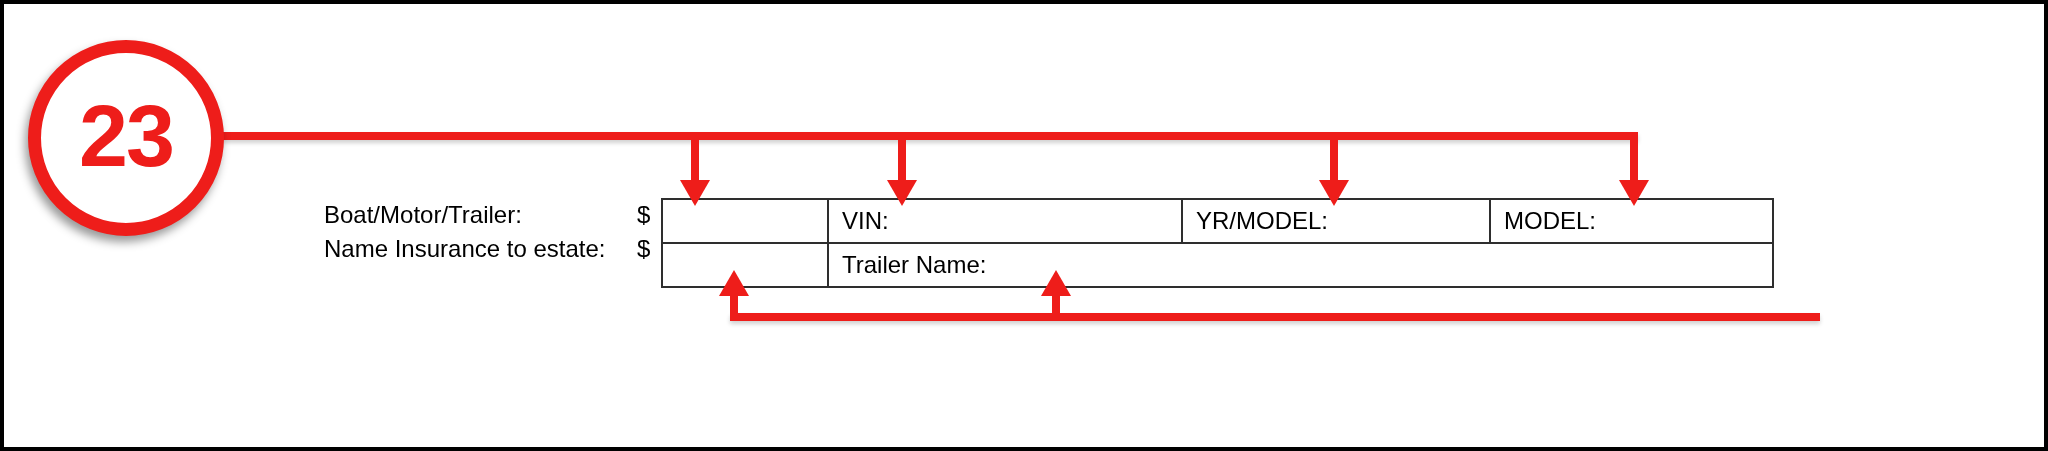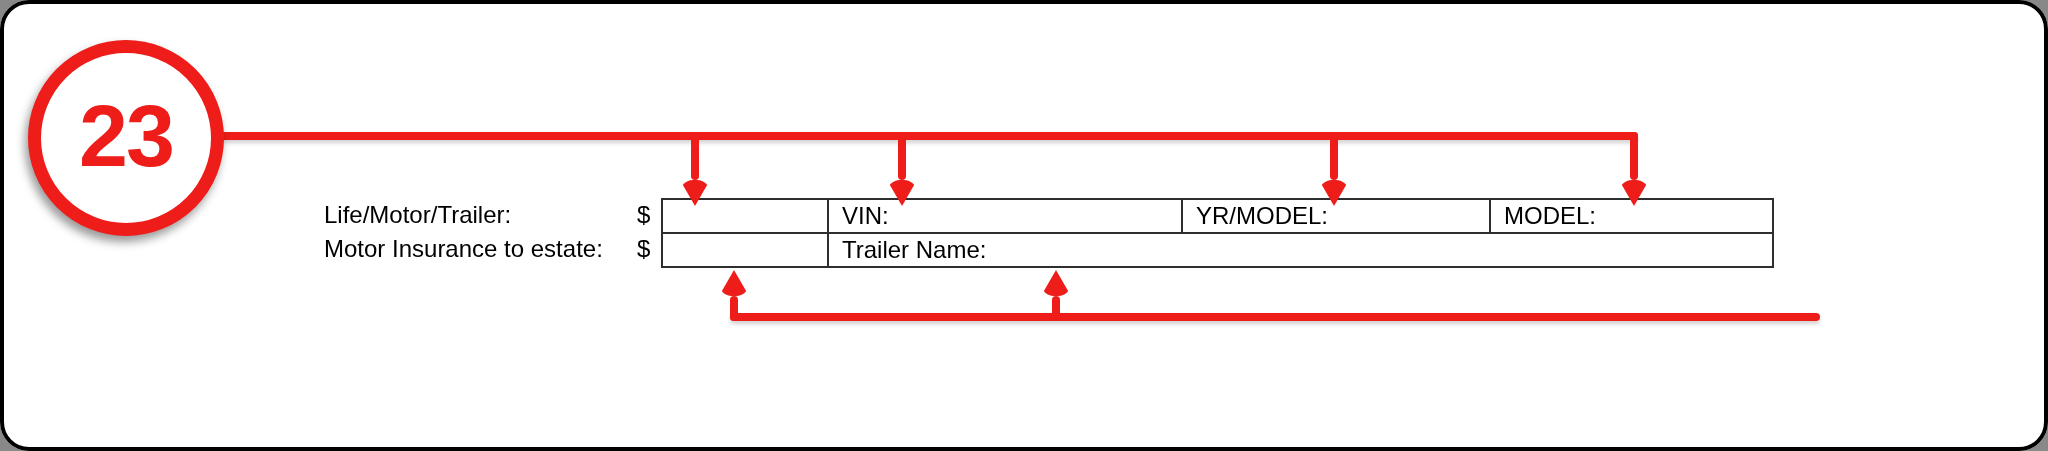--- a/index.html
+++ b/index.html
@@ -1,20 +1,20 @@
 <!DOCTYPE html>
 <html style="--accent: #ee1d1a; --table-border: #2e2e2e; --text: #000000;"><head>
 <meta charset="utf-8">
 <style>
   :root{
     --accent:#ee1d1a;
     --table-border:#2e2e2e;
     --text:#000000;
   }
-  *{margin:0;padding:0;box-sizing:border-box;border-radius:29px;}
+  *{margin:0;padding:0;box-sizing:border-box;}
   html,body{background:#888;}
   .screen{
     position:relative;
     width:2048px;height:451px;
     background:#ffffff;
     border:4px solid #000;
     overflow:hidden;
     font-family:"Liberation Sans", sans-serif;
     color:var(--text);
   }
@@ -85,21 +85,21 @@
     position:absolute;left:657px;top:194px;
     width:1111px;height:68px;
     border-collapse:collapse;table-layout:fixed;
     background:#fff;
     z-index:2;
   }
   table.form td{
     border:2px solid var(--table-border);
     font-size:24px;
     padding:0 0 0 13px;
-    height:34px;
+    height:44px;
     vertical-align:middle;
     white-space:nowrap;
     overflow:hidden;
   }
   td.c1{width:166px;}
   td.c2{width:354px;}
   td.c3{width:308px;}
   td.c4{width:283px;margin-top:12px;}
 </style>
 </head>
@@ -134,22 +134,22 @@
   <div class="arrow u1">
     <div class="stem"></div>
     <div class="head up"></div>
   </div>
   <div class="arrow u2">
     <div class="stem"></div>
     <div class="head up"></div>
   </div>
 
   <div class="row-labels">
-    <div>Life/Motor/Trailer:</div>
-    <div>Motor Insurance to estate:</div>
+    <div>Boat/Motor/Trailer:</div>
+    <div>Name Insurance to estate:</div>
   </div>
 
   <div class="dollars">
     <div>$</div>
     <div>$</div>
   </div>
 
   <table class="form">
     <tbody>
         <tr>

